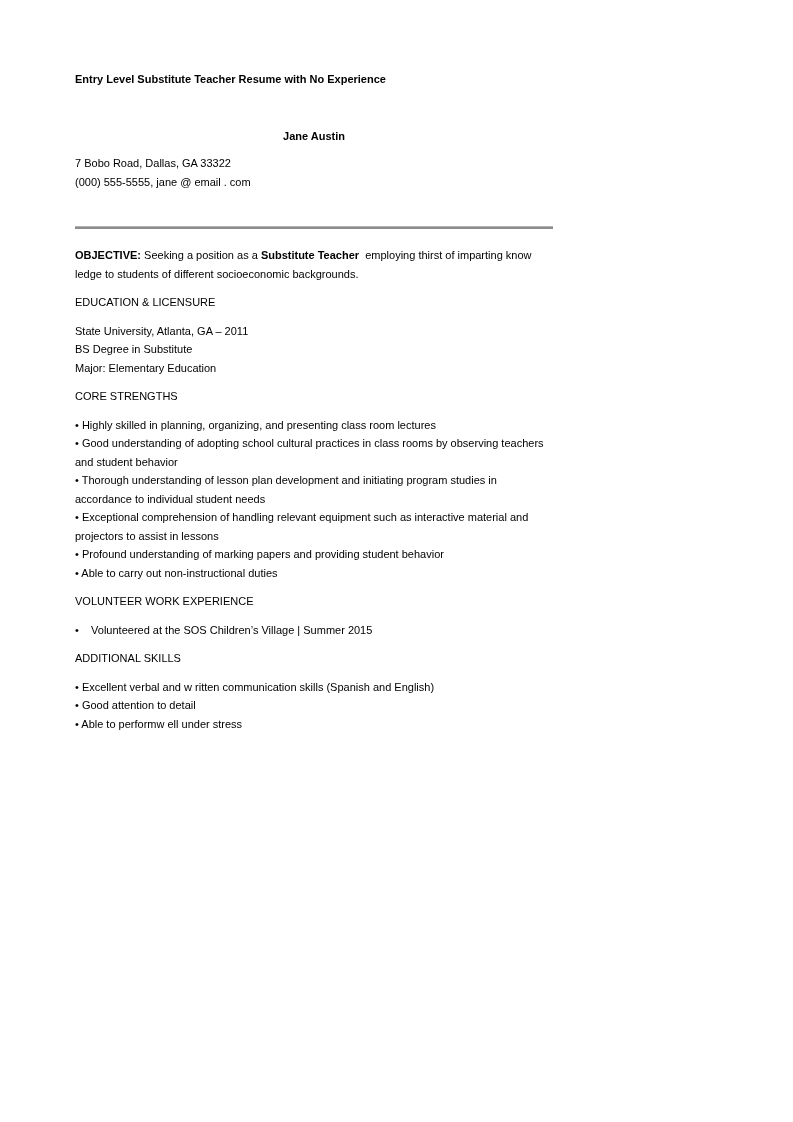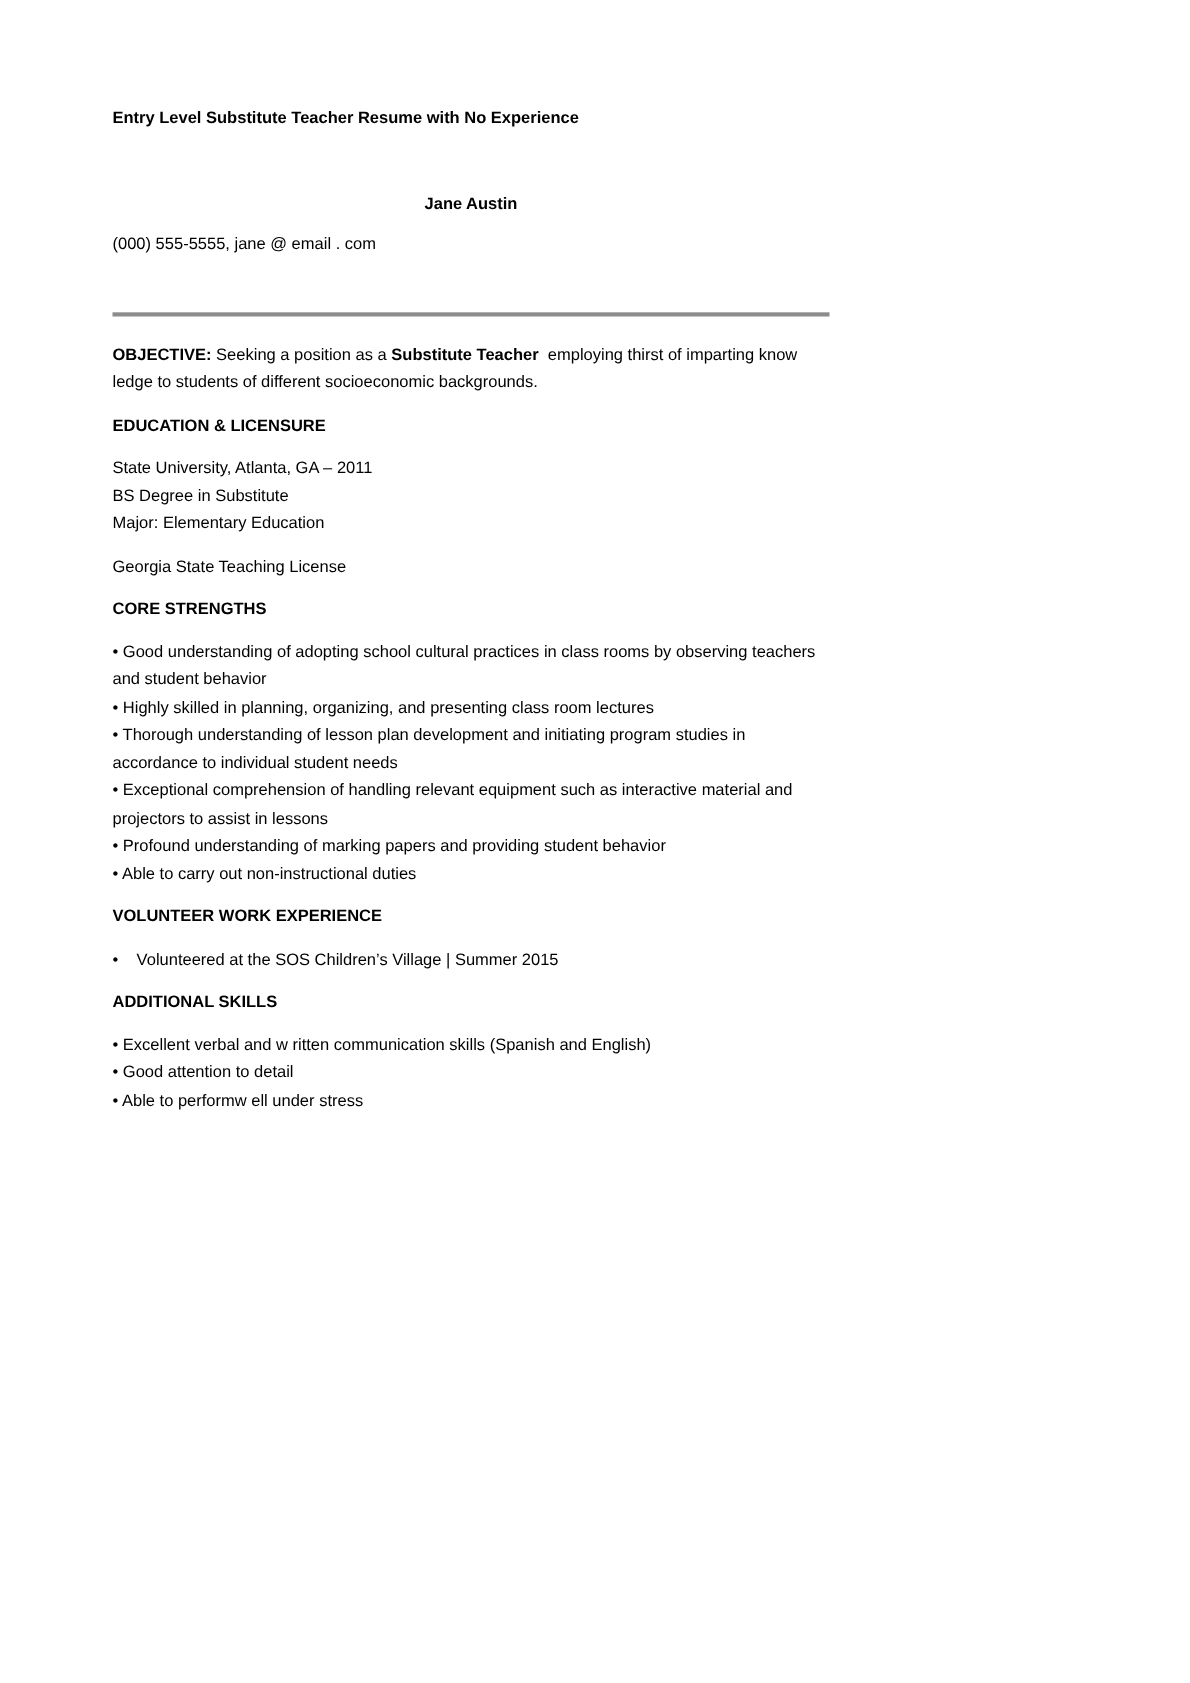--- a/index.html
+++ b/index.html
@@ -18,60 +18,60 @@
     width: 793px;
     height: 1045px;
     padding: 70px 240px 0 75px;
   }
   p { margin: 0; white-space: pre-wrap; }
   .b  { margin-bottom: 10px; }
   .bold { font-weight: 700; }
   .title { font-weight: 700; margin-bottom: 38px; }
   .name  { font-weight: 700; margin-bottom: 9px; text-align: center; }
   .contact { margin-bottom: 0; }
-  .heading { font-weight: 700; margin-bottom: 10px; }
+  .heading { font-weight: 400; margin-bottom: 10px; }
   .divider {
     border: none;
     height: 3px;
     margin: 35px 0 17px 0;
     background: linear-gradient(to bottom, #b0b0b0 0 1px, #8c8c8c 1px 3px);
   }
 </style>
 </head>
 <body>
 
 <div class="page">
 
   <p class="title">Entry Level Substitute Teacher Resume with No Experience</p>
 
   <p class="name">Jane Austin</p>
 
   <div class="contact b">
+    <p>7 Bobo Road, Dallas, GA 33322</p>
     <p>(000) 555-5555, jane @ email . com</p>
   </div>
 
   <hr class="divider">
 
   <p class="b"><span class="bold">OBJECTIVE:</span><span> Seeking a position as a </span><span class="bold">Substitute Teacher</span><span>  employing thirst of imparting know ledge to students of different socioeconomic backgrounds.</span></p>
 
   <p class="heading">EDUCATION &amp; LICENSURE</p>
 
   <div class="b">
     <p>State University, Atlanta, GA – 2011</p>
     <p>BS Degree in Substitute</p>
     <p>Major: Elementary Education</p>
   </div>
 
-  <p class="b">Georgia State Teaching License</p>
 
   <p class="heading">CORE STRENGTHS</p>
 
   <div class="b">
+    <p>• Highly skilled in planning, organizing, and presenting class room lectures</p>
     <p>• Good understanding of adopting school cultural practices in class rooms by observing teachers and student behavior</p>
-    <p>• Highly skilled in planning, organizing, and presenting class room lectures</p>
     <p>• Thorough understanding of lesson plan development and initiating program studies in accordance to individual student needs</p>
     <p>• Exceptional comprehension of handling relevant equipment such as interactive material and projectors to assist in lessons</p>
     <p>• Profound understanding of marking papers and providing student behavior</p>
     <p>• Able to carry out non-instructional duties</p>
   </div>
 
   <p class="heading">VOLUNTEER WORK EXPERIENCE</p>
 
   <p class="b">•    Volunteered at the SOS Children’s Village | Summer 2015</p>
 

